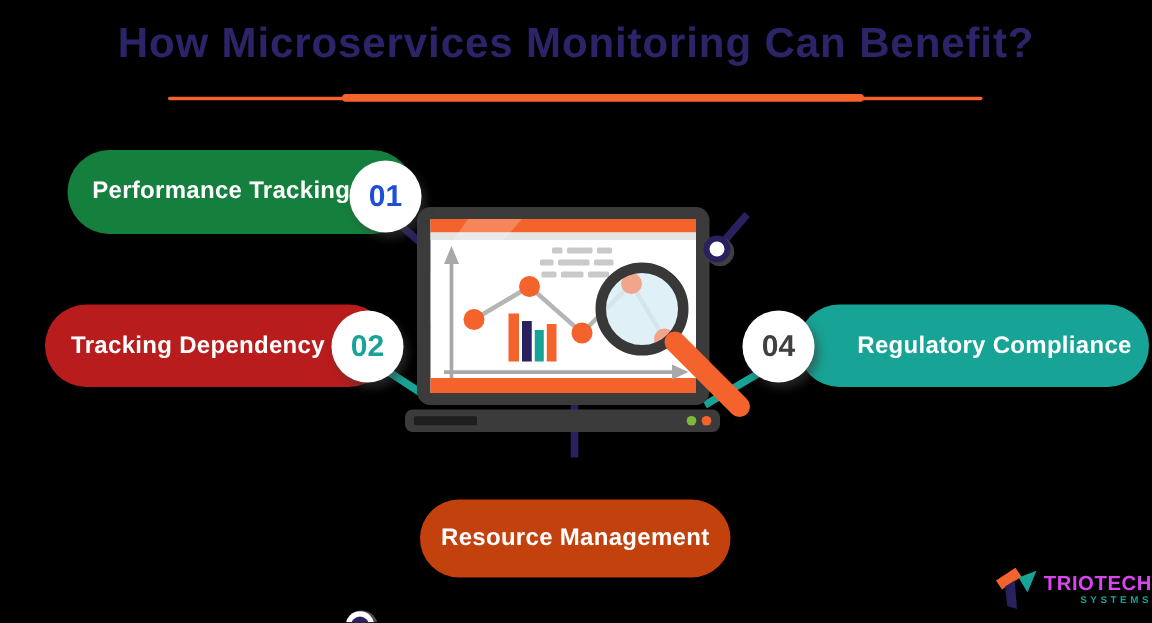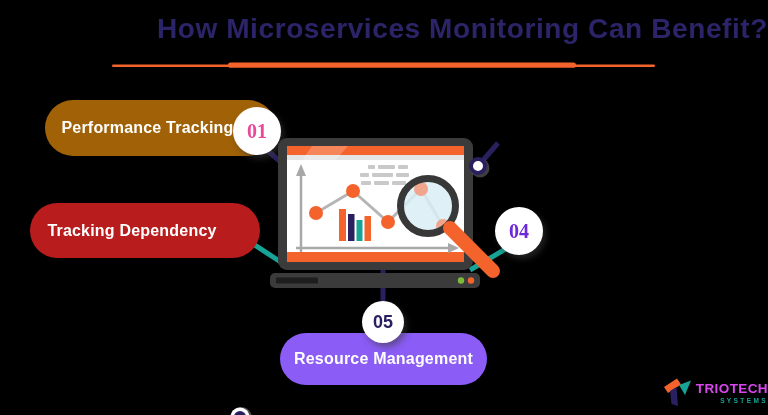--- a/index.html
+++ b/index.html
@@ -1,21 +1,21 @@
 <!DOCTYPE html>
 <html><head>
 <meta charset="utf-8">
 <style>
   html,body{margin:0;padding:0;background:#000;}
   .stage{
     position:relative;width:768px;height:415px;background:#000;overflow:hidden;
     font-family:"Liberation Sans","DejaVu Sans",sans-serif;
   }
   .title{
-    position:absolute;left:0;top:13px;width:768px;text-align:right;
+    position:absolute;left:0;top:13px;width:768px;text-align:center;
     font-size:28px;font-weight:800;letter-spacing:.6px;color:#2b2468;
   }
   .illustration{position:absolute;left:0;top:0;z-index:1;}
   .pill{
     position:absolute;z-index:2;display:flex;align-items:center;justify-content:center;
     border-radius:28px;color:#fff;font-weight:700;font-size:16px;letter-spacing:.2px;
     white-space:nowrap;
   }
   .pill.navy{background:#29215f;}
   .pill.teal{background:#17a395;}
@@ -135,39 +135,42 @@
       <circle cx="240" cy="417" r="6" fill="#29215f"></circle>
     </g>
 
     <g>
       <polygon points="664,387 677,378.5 681,384.5 668,393" fill="#f4632c"></polygon>
       <polygon points="679,385 691,380.5 685,395" fill="#17a395"></polygon>
       <polygon points="670,391 676.5,387 678,406 671.5,404" fill="#29215f"></polygon>
     </g>
   </svg>
 
-  <div class="pill navy" style="left: 45px; top: 100px; width: 205px; height: 56px; padding-right: 26px; background-color: #a16207; justify-content: center;">
+  <div class="pill navy" style="left: 45px; top: 100px; width: 205px; height: 56px; padding-right: 26px; background-color: #15803d; justify-content: center;">
     <span>Performance Tracking</span>
   </div>
-  <div class="numcircle navy" style="left: 233px; top: 107px; width: 48px; height: 48px; color: #ec4899; font-family: Liberation Serif, serif;">
+  <div class="numcircle navy" style="left: 233px; top: 107px; width: 48px; height: 48px; color: #1d4ed8;">
     <span>01</span>
   </div>
 
   <div class="pill teal" style="left: 30px; top: 203px; width: 204px; height: 55px; padding-right: 26px; background-color: #b91c1c;">
     <span>Tracking Dependency</span>
   </div>
+  <div class="numcircle teal" style="left: 221px; top: 207px; width: 48px; height: 48px; color: rgb(23, 163, 149);">
+    <span>02</span>
+  </div>
 
 
-  <div class="numcircle teal" style="left: 495px; top: 207px; width: 48px; height: 48px; color: #6d28d9; font-family: Liberation Serif, serif;">
+  <div class="pill teal" style="left: 532px; top: 203px; width: 206px; height: 55px; padding-left: 28px; background-color: rgb(23, 163, 149);">
+    <span>Regulatory Compliance</span>
+  </div>
+  <div class="numcircle teal" style="left: 495px; top: 207px; width: 48px; height: 48px; color: #404040;">
     <span>04</span>
   </div>
 
-  <div class="pill orange" style="left: 280px; top: 333px; width: 207px; height: 52px; background-color: #8b5cf6;">
+  <div class="pill orange" style="left: 280px; top: 333px; width: 207px; height: 52px; background-color: #c2410c;">
     <span>Resource Management</span>
-  </div>
-  <div class="numcircle navy" style="left: 362px; top: 301px; width: 42px; height: 42px; font-size: 18px; color: rgb(41, 33, 95);">
-    <span>05</span>
   </div>
 
   <div class="logo-brand">TRIOTECH</div>
   <div class="logo-sub">SYSTEMS</div>
 
 </div>
 
 </body></html>

